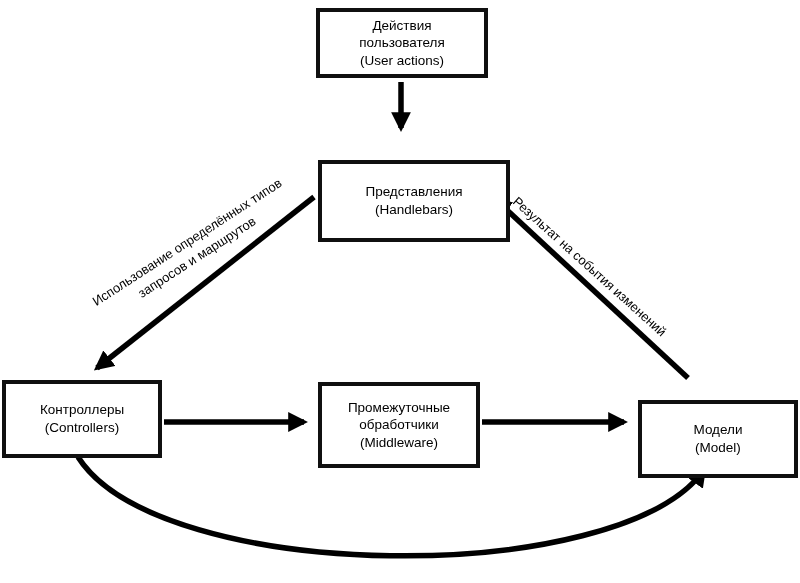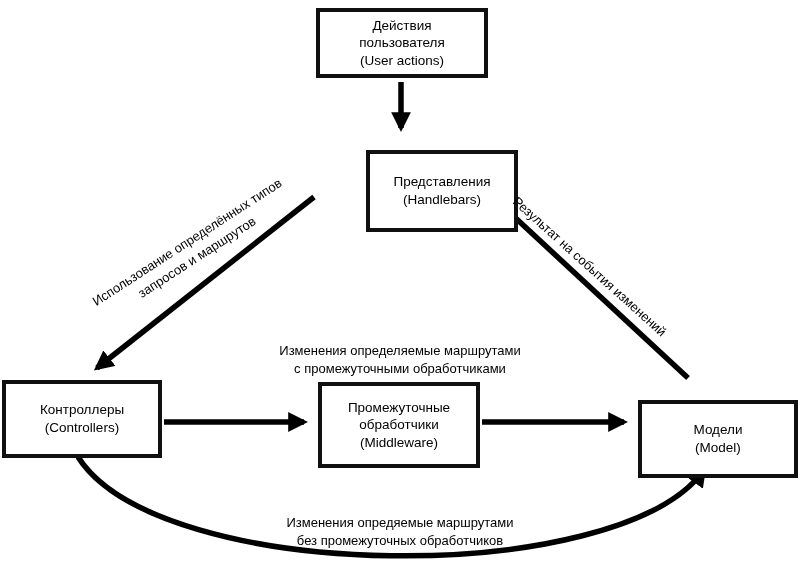--- a/index.html
+++ b/index.html
@@ -81,21 +81,21 @@
   </svg>
 
   <div class="box" style="left:316px; top:8px; width:172px; height:70px;">
     <div class="box-inner">
       <span class="box-label">Действия
 пользователя
 (User actions)</span>
     </div>
   </div>
 
-  <div class="box" style="left:318px; top:150px; width:152px; height:82px;margin-left:48px;">
+  <div class="box" style="left:318px; top:160px; width:192px; height:82px;">
     <div class="box-inner">
       <span class="box-label">Представления
 (Handlebars)</span>
     </div>
   </div>
 
   <div class="box" style="left:318px; top:382px; width:162px; height:86px;">
     <div class="box-inner">
       <span class="box-label">Промежуточные
 обработчики
@@ -115,19 +115,15 @@
       <span class="box-label">Модели
 (Model)</span>
     </div>
   </div>
 
   <div class="edge-label rot-left" style="left:62px; top:232px; width:260px;">Использование определённых типов
 запросов и маршрутов</div>
 
   <div class="edge-label rot-right" style="left:482px; top:258px; width:215px;">Результат на события изменений</div>
 
-  <div class="edge-label" style="left:238px; top:342px; width:324px;">Изменения определяемые маршрутами
-с промежуточными обработчиками</div>
 
-  <div class="edge-label" style="left:238px; top:514px; width:324px;">Изменения опредяемые маршрутами
-без промежуточных обработчиков</div>
 
 </div>
 
 </body></html>

